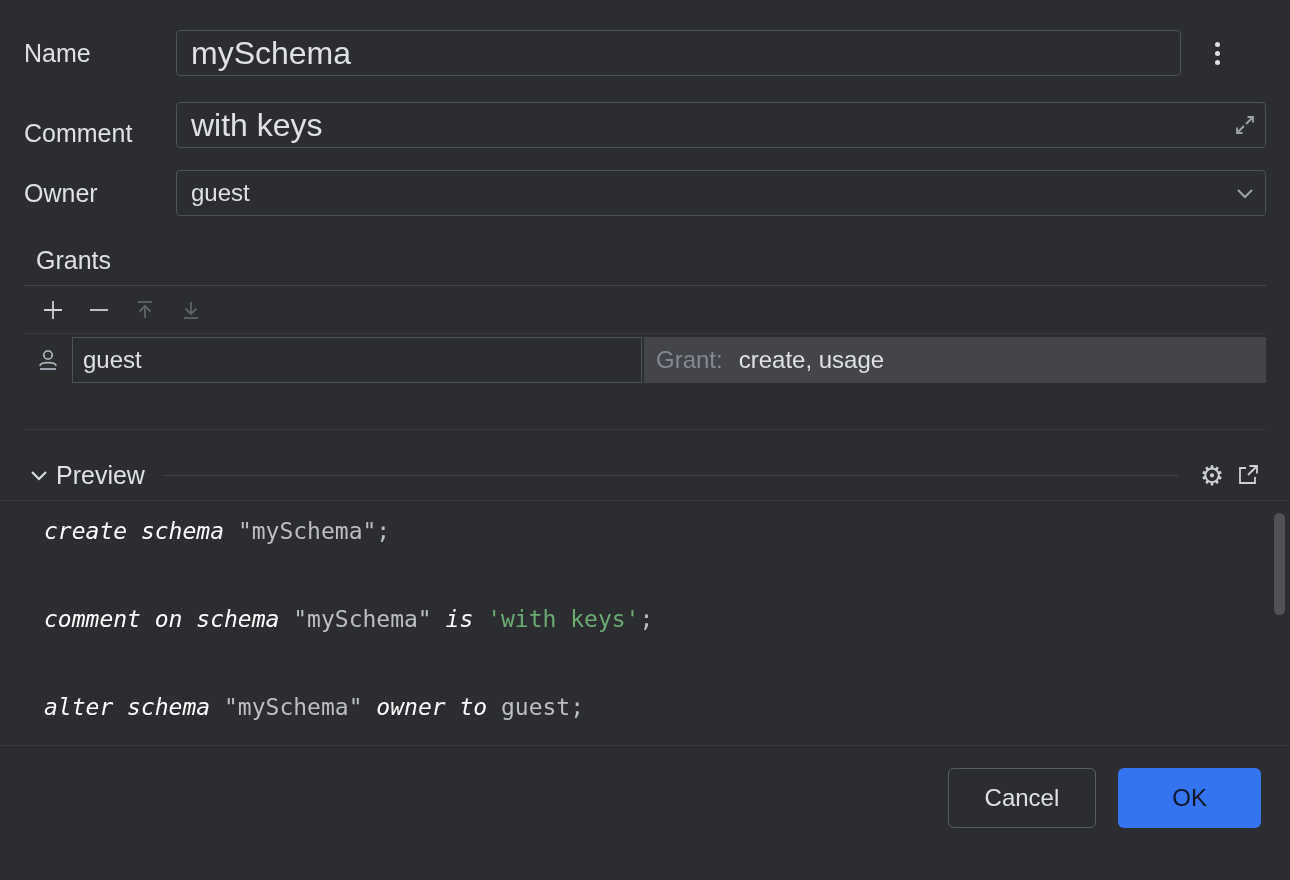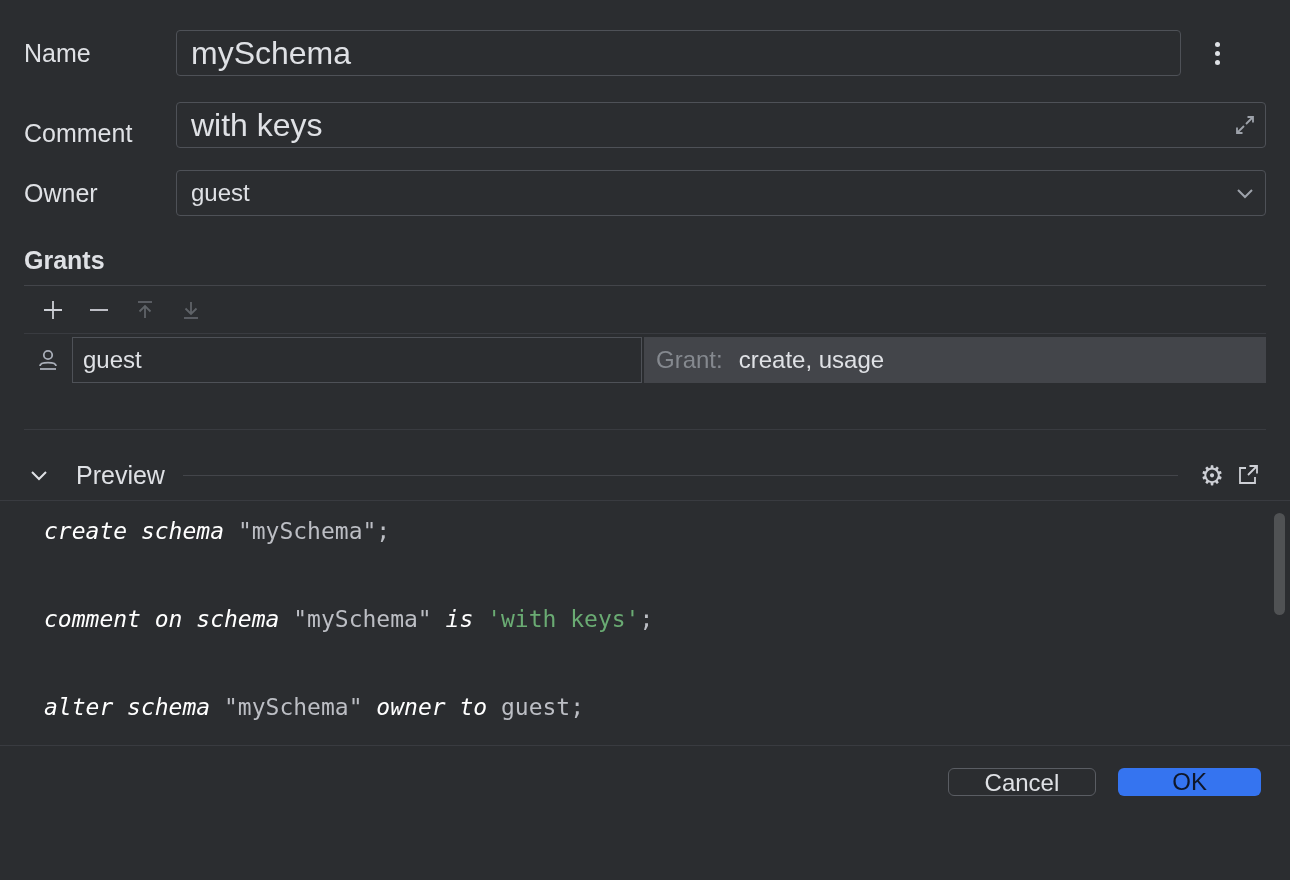--- a/index.html
+++ b/index.html
@@ -85,21 +85,21 @@
     color: #9da2aa;
   }
   .select-box { cursor: pointer; }
   .select-box .select-value {
     flex: 1;
     font-size: 24px;
     color: #dfe1e5;
     padding: 0 14px;
   }
 
-  .grants-label { margin-top: 26px; font-size: 25px; padding-left: 24px; font-weight: bold; }
+  .grants-label { margin-top: 26px; font-size: 25px; padding-left: 36px; }
 
   
   .grants-panel {
     margin: 10px 24px 0 24px;
     border-top: 1px solid #43454a;
     border-bottom: 1px solid #393b40;
   }
   .grants-toolbar {
     height: 48px;
     display: flex;
@@ -168,21 +168,21 @@
   .preview-header {
     margin-top: 28px;
     display: flex;
     align-items: center;
     padding: 0 24px 0 30px;
     height: 34px;
   }
   .preview-toggle {
     display: flex;
     align-items: center;
-    gap: 28px;
+    gap: 8px;
     cursor: pointer;
     background: transparent;
     border: none;
     color: #dfe1e5;
   }
   .preview-title { font-size: 25px; color: #dfe1e5; }
   .preview-rule {
     flex: 1;
     height: 1px;
     background: #43454a;
@@ -227,21 +227,21 @@
   
   .footer {
     display: flex;
     justify-content: flex-end;
     align-items: center;
     gap: 22px;
     margin-top: 22px;
     padding-right: 29px;
   }
   .btn {
-    height: 28px;
+    height: 60px;
     border-radius: 6px;
     font-size: 24px;
     font-family: "Liberation Sans", sans-serif;
     cursor: pointer;
   }
   .btn-cancel {
     background: #2b2d30;
     border: 1px solid #5a5d63;
     color: #dfe1e5;
     padding: 0 36px;

